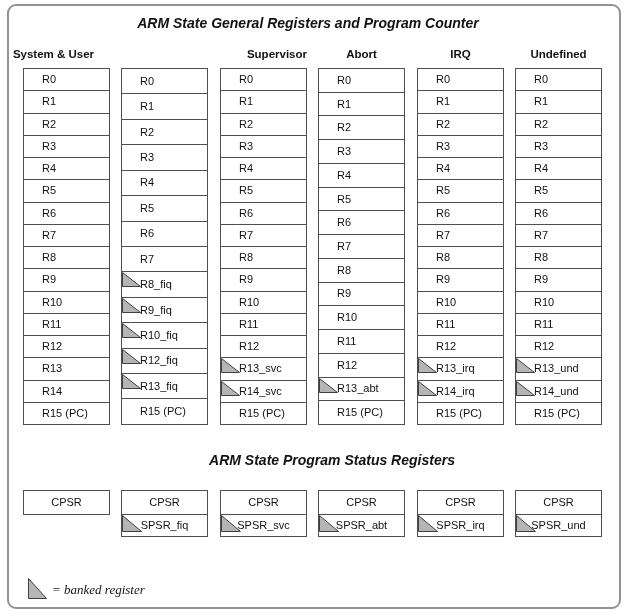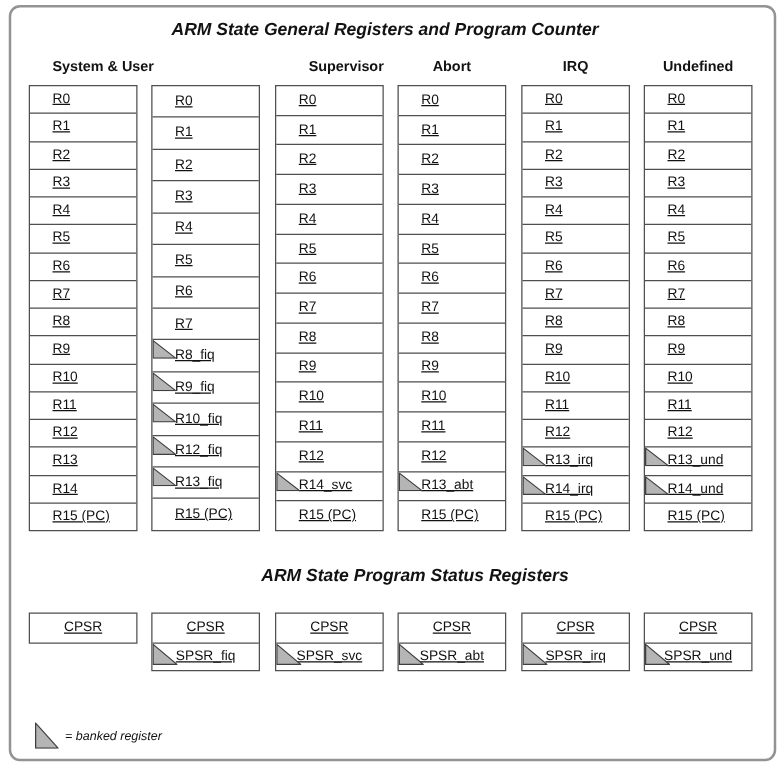--- a/index.html
+++ b/index.html
@@ -15,42 +15,42 @@
   #canvas{position:relative;width:627px;height:616px;background:#fff;}
   .frame{position:absolute;left:7px;top:4px;width:614px;height:605px;
     border:2px solid var(--frame);border-radius:9px;background:#fff;}
   .title{position:absolute;width:616px;text-align:center;
     font-size:14px;font-weight:bold;font-style:italic;line-height:16px;}
   .main-title{top:15px;left:0;}
   .psr-title{top:452px;left:24px;}
   .col-header{position:absolute;top:47px;width:87px;text-align:center;
     font-size:11.5px;font-weight:bold;line-height:15px;white-space:nowrap;}
   .stack{position:absolute;width:87px;background:#fff;
-    border:1px solid var(--line);display:flex;flex-direction:column;text-decoration:underline;}
+    border:1px solid var(--line);display:flex;flex-direction:column;}
   .reg-stack{top:68px;height:357px;}
   .psr-stack{top:490px;}
   .cell{position:relative;flex:1 1 0;display:flex;align-items:center;
     font-size:11px;line-height:11px;}
   .cell + .cell{border-top:1px solid var(--line);}
   .reg-cell{padding-left:18px;}
   .psr-cell{flex:none;height:22.5px;justify-content:center;}
   .tri{position:absolute;left:0;top:0;display:block;}
   .legend{position:absolute;left:28px;top:577px;width:220px;height:24px;}
   .legend-tri{position:absolute;left:0;top:1px;}
-  .legend-text{position:absolute;left:24px;top:4px;font-size:10px;
-    font-style:italic;line-height:18px;white-space:nowrap;}
+  .legend-text{position:absolute;left:24px;top:4px;font-size:13px;
+    font-style:italic;line-height:18px;white-space:nowrap;font-family:Liberation Serif, serif;}
 </style>
 </head>
 <body>
 
 <div id="canvas">
   <div class="frame"></div>
   <div class="title main-title">ARM State General Registers and Program Counter</div>
   <div id="columns">
-      <div class="col-header" style="left: 39px;">System &amp; User</div>
+      <div class="col-header" style="left: 10px;">System &amp; User</div>
       <div class="stack reg-stack" style="left: 23px;">
         <div class="cell reg-cell">
           <span>R0</span>
         </div>
         <div class="cell reg-cell">
           <span>R1</span>
         </div>
         <div class="cell reg-cell">
           <span>R2</span>
         </div>
@@ -203,20 +203,26 @@
           <span>R9</span>
         </div>
         <div class="cell reg-cell">
           <span>R10</span>
         </div>
         <div class="cell reg-cell">
           <span>R11</span>
         </div>
         <div class="cell reg-cell">
           <span>R12</span>
+        </div>
+        <div class="cell reg-cell">
+          <svg class="tri" width="19" height="15" viewBox="0 0 19 15">
+            <polygon points="0.5,0.5 18.5,14.5 0.5,14.5" fill="#b5b5b5" stroke="#3f3f3f" stroke-width="1"></polygon>
+          </svg>
+          <span>R13_svc</span>
         </div>
         <div class="cell reg-cell">
           <svg class="tri" width="19" height="15" viewBox="0 0 19 15">
             <polygon points="0.5,0.5 18.5,14.5 0.5,14.5" fill="#b5b5b5" stroke="#3f3f3f" stroke-width="1"></polygon>
           </svg>
           <span>R14_svc</span>
         </div>
         <div class="cell reg-cell">
           <span>R15 (PC)</span>
         </div>

